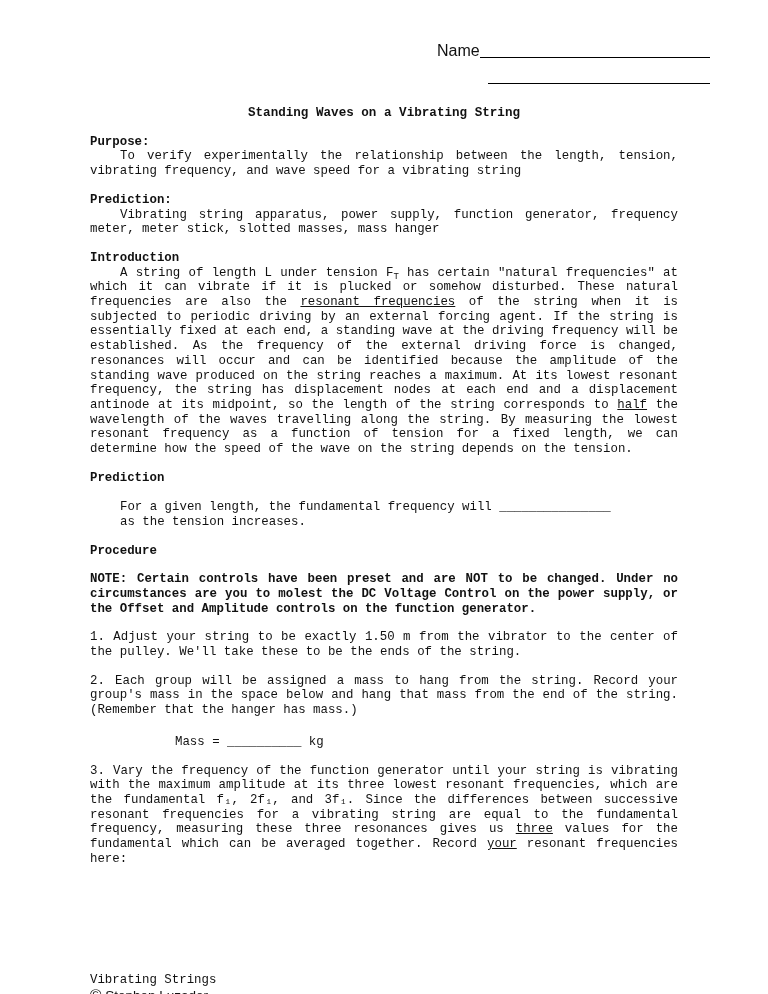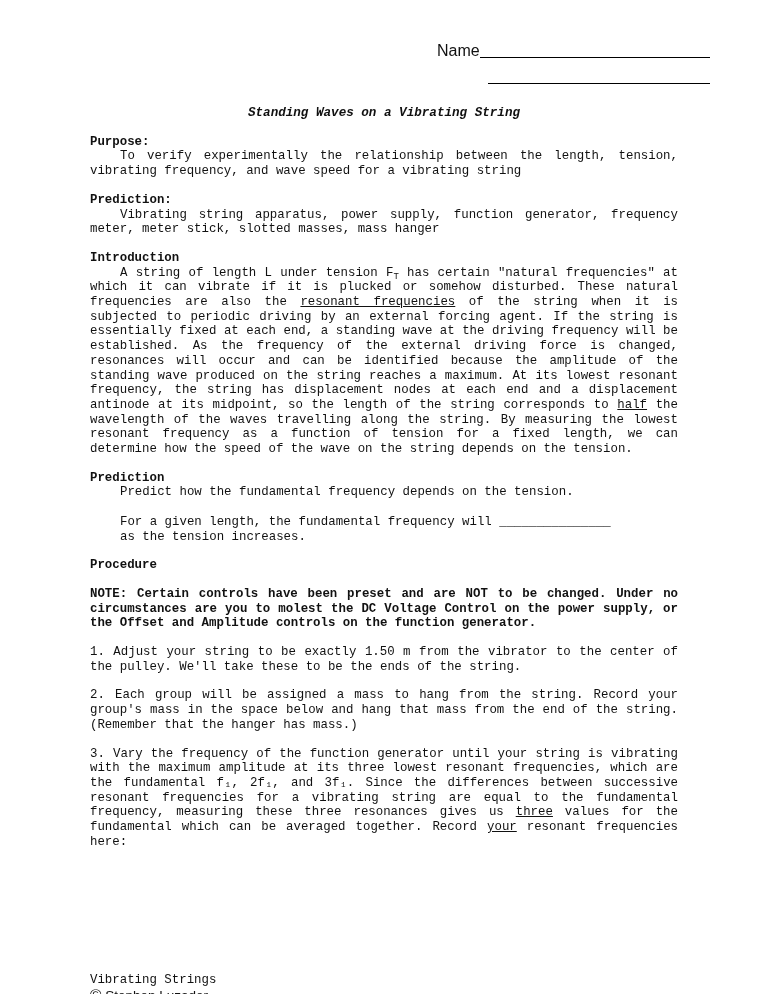--- a/index.html
+++ b/index.html
@@ -29,21 +29,20 @@
   }
   .blank-line { flex: 1; border-bottom: 1px solid #000; height: 14px; }
   .blank-line.short { flex: none; width: 222px; margin-left: auto; }
 
   
   .doc-title {
     margin: 22px 90px 0 90px;
     text-align: center;
     font-weight: bold;
     font-size: 12.6px;
-    font-style: italic;
   }
 
   
   .section { margin: 14px 90px 0 90px; }
   .heading { font-weight: bold; }
   .para { margin: 0; }
   .just { text-align: justify; }
   .indent { text-indent: 30px; }
   .u { text-decoration: underline; }
   sub { font-size: 9px; line-height: 0; }
@@ -92,21 +91,20 @@
   </div>
 
   <div class="section">
     <div class="heading">Introduction</div>
     <p class="para just indent"><span>A string of length L under tension F</span><sub>T</sub><span> has certain "natural frequencies" at which it can vibrate if it is plucked or somehow disturbed. These natural frequencies are also the </span><span class="u">resonant frequencies</span><span> of the string when it is subjected to periodic driving by an external forcing agent.  If the string is essentially fixed at each end, a standing wave at the driving frequency will be established.  As the frequency of the external driving force is changed, resonances will occur and can be identified because the amplitude of the standing wave produced on the string reaches a maximum.  At its lowest resonant frequency, the string has displacement nodes at each end and a displacement antinode at its midpoint, so the length of the string corresponds to </span><span class="u">half</span><span> the wavelength of the waves travelling along the string. By measuring the lowest resonant frequency as a function of tension for a fixed length, we can determine how the speed of the wave on the string depends on the tension.</span></p>
   </div>
 
   <div class="section">
     <div class="heading">Prediction</div>
     <div class="pred-block">
-      <p class="pred-line">Predict how the fundamental frequency depends on the tension.</p>
       <div class="pred-gap"></div>
       <p class="pred-line">For a given length, the fundamental frequency will _______________</p>
       <p class="pred-line">as the tension increases.</p>
     </div>
   </div>
 
   <div class="section">
     <div class="heading">Procedure</div>
   </div>
 
@@ -115,20 +113,23 @@
   </div>
 
   <div class="section step">
     <p class="para just">1.  Adjust your string to be exactly 1.50 m from the vibrator to the center of the pulley.  We'll take these to be the ends of the string.</p>
   </div>
 
   <div class="section step">
     <p class="para just">2.  Each group will be assigned a mass to hang from the string.  Record your group's mass in the space below and hang that mass from the end of the string.  (Remember that the hanger has mass.)</p>
   </div>
 
+  <div class="section mass-line">
+    <span>Mass = __________  kg</span>
+  </div>
 
   <div class="section step">
     <p class="para just"><span>3.  Vary the frequency of the function generator until your string is vibrating with the maximum amplitude at its three lowest resonant frequencies, which are the fundamental f₁, 2f₁, and 3f₁.  Since the differences between successive resonant frequencies for a vibrating string are equal to the fundamental frequency, measuring these three resonances gives us </span><span class="u">three</span><span> values for the fundamental which can be averaged together.  Record </span><span class="u">your</span><span> resonant frequencies here:</span></p>
   </div>
 
   <div class="footer">
     <span class="footer-left">Vibrating Strings</span>
     <span class="footer-right"><span class="copy-symbol">©</span><span> Stephen Luzader</span></span>
   </div>
 

